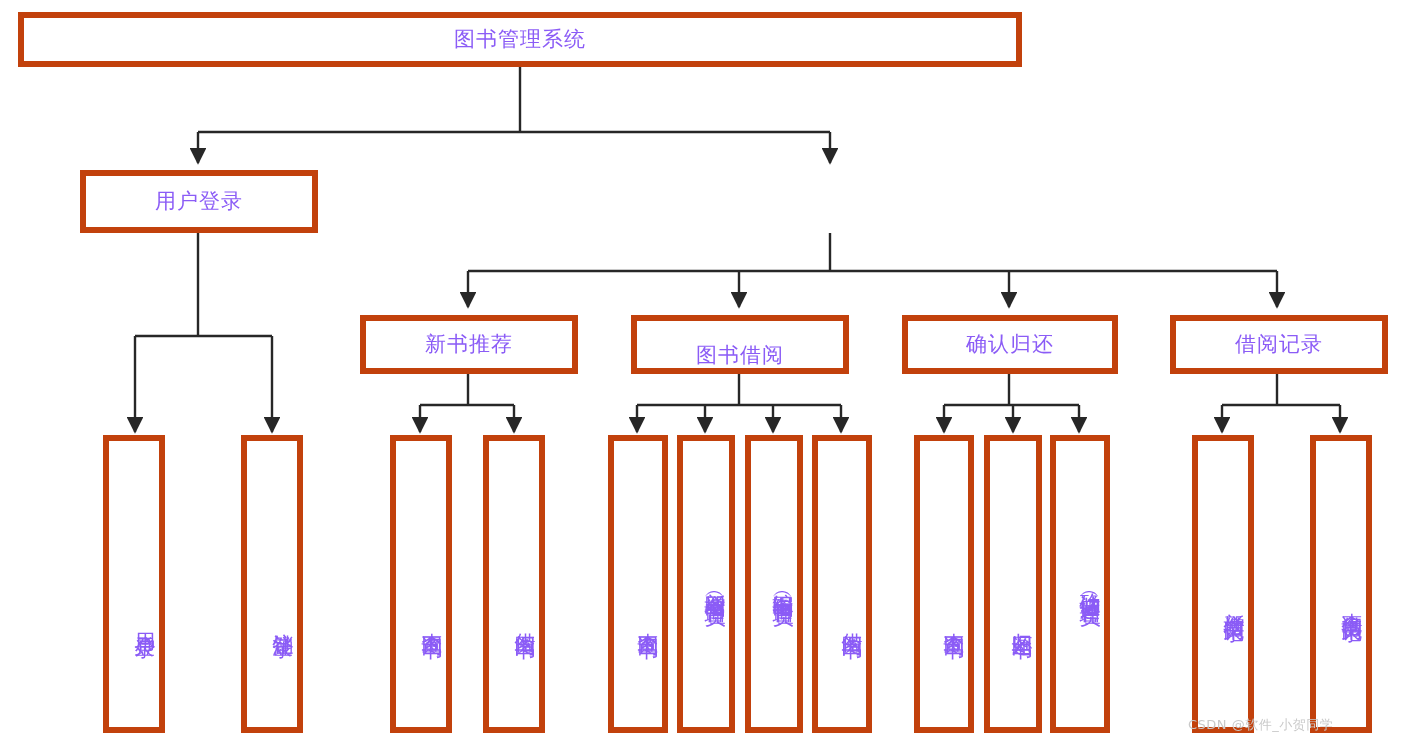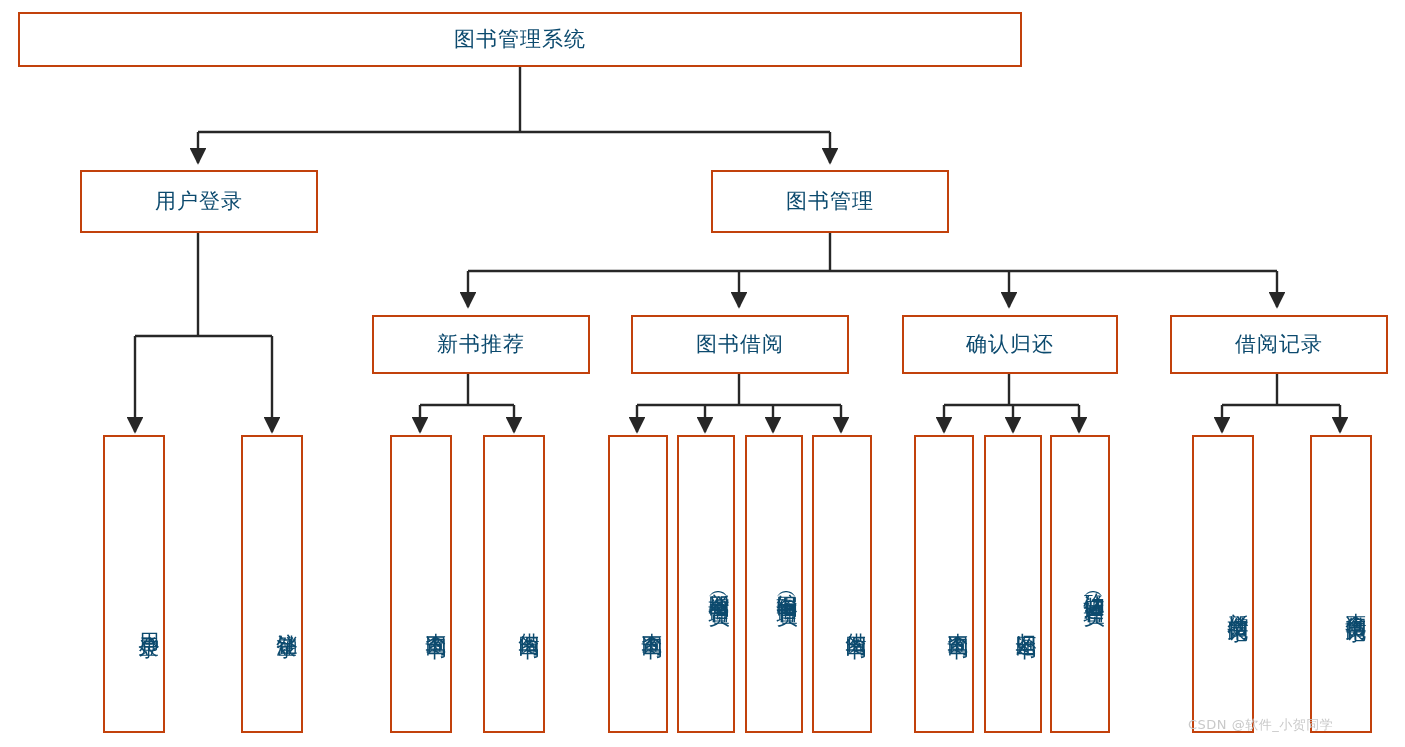--- a/index.html
+++ b/index.html
@@ -19,26 +19,26 @@
     position: absolute;
     left: 0;
     top: 0;
     width: 1405px;
     height: 747px;
     pointer-events: none;
   }
   .node {
     position: absolute;
     box-sizing: border-box;
-    border: 2px solid #c2410c;
+    border: 6px solid #c2410c;
     background: #ffffff;
     display: flex;
     align-items: center;
     justify-content: center;
-    color: #0c4a6e;
+    color: #8b5cf6;
   }
   .node.horiz {
     font-size: 21px;
     letter-spacing: 1px;
     line-height: 1.2;
   }
   .node.vert {
     writing-mode: vertical-rl;
     text-orientation: upright;
     font-size: 21px;
@@ -118,28 +118,25 @@
     </g>
   </svg>
 
   <div class="node horiz" style="left:18px; top:12px; width:1004px; height:55px;">
     <span class="node-label">图书管理系统</span>
   </div>
 
   <div class="node horiz" style="left:80px; top:170px; width:238px; height:63px;">
     <span class="node-label">用户登录</span>
   </div>
-  <div class="node horiz" style="left:711px; top:170px; width:238px; height:63px;">
-    <span class="node-label">图书管理</span>
-  </div>
 
-  <div class="node horiz" style="left:360px; top:315px; width:218px; height:59px;margin-left:12px;">
+  <div class="node horiz" style="left:360px; top:315px; width:218px; height:59px;">
     <span class="node-label">新书推荐</span>
   </div>
-  <div class="node horiz" style="left:631px; top:315px; width:218px; height:59px;">
+  <div class="node horiz" style="left:631px; top:315px; width:218px; height:59px;align-items:flex-end;">
     <span class="node-label">图书借阅</span>
   </div>
   <div class="node horiz" style="left:902px; top:315px; width:216px; height:59px;">
     <span class="node-label">确认归还</span>
   </div>
   <div class="node horiz" style="left:1170px; top:315px; width:218px; height:59px;">
     <span class="node-label">借阅记录</span>
   </div>
 
   <div class="node vert" style="left:103px; top:435px; width:62px; height:298px; padding-top:72px;">

